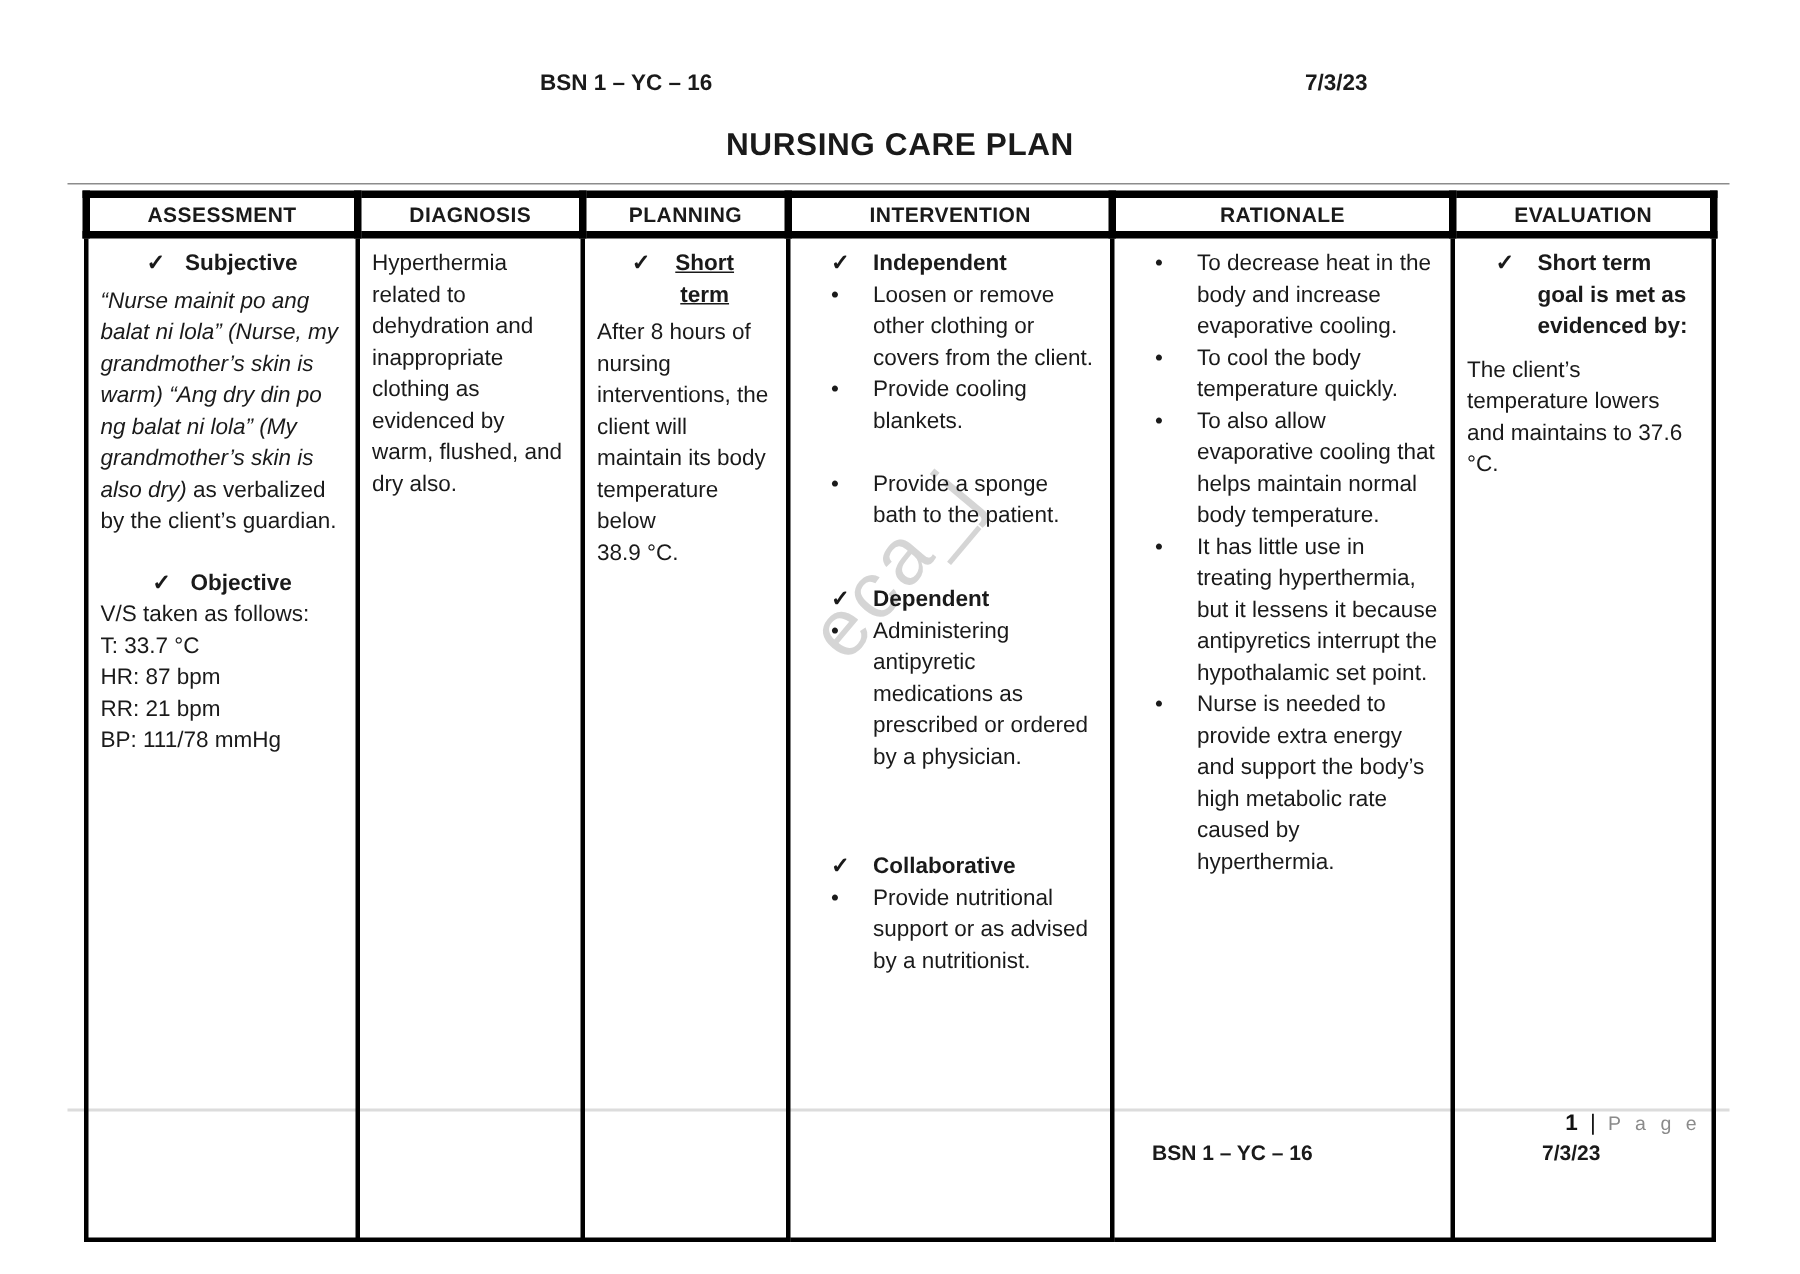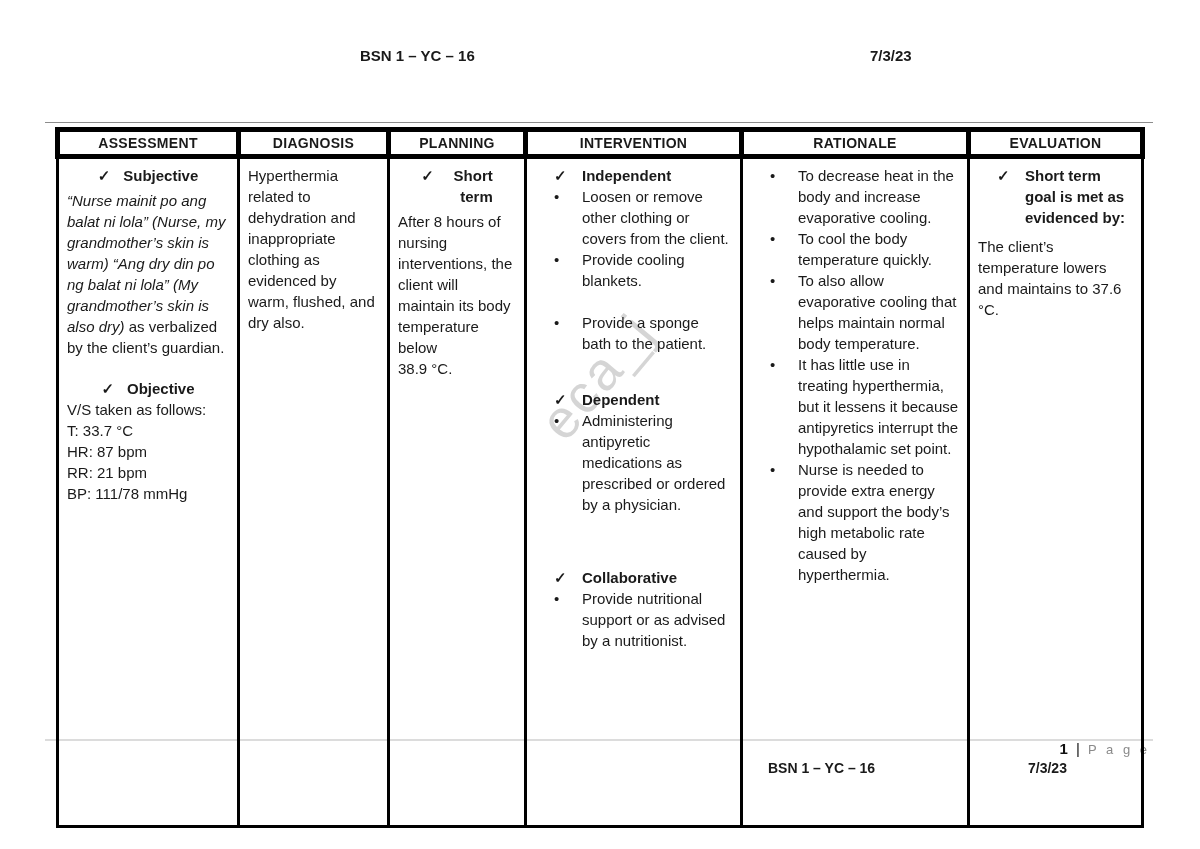--- a/index.html
+++ b/index.html
@@ -21,49 +21,50 @@
                border-collapse:collapse; table-layout:fixed; background:transparent; }
   table.plan th { border:5px solid #000; background:#fff; font-size:14px; font-weight:bold;
                   padding:3px 2px; letter-spacing:0.3px; text-align:center; }
   table.plan td { border:3px solid #000; vertical-align:top; padding:6px 8px;
                   font-size:15px; line-height:21px; background:transparent; }
 
   td.diagnosis  { padding-top:32px; }
   td.rationale  { padding-top:30px; }
 
   .chead { display:flex; justify-content:center; gap:13px; font-weight:bold; }
-  .chead .narrow { width:46px; text-align:right; }
+  .chead .narrow { width:46px; text-align:center;text-decoration:underline; }
   .mt20 { margin-top:20px; }
   .mt4  { margin-top:4px; }
 
   .li { display:flex; padding-left:19px; }
   .li .mk { flex:0 0 28px; }
   .li .tx { flex:1; }
   .li.h  { font-weight:bold; }
   .gap1 { margin-top:21px; }
   .gap2 { margin-top:35px; }
   .gap3 { margin-top:52px; }
 
   .eval-body { margin-top:8px; }
 
-  .pagefoot { position:absolute; right:50px; top:740px; font-size:15px; }
+  .pagefoot { position:absolute; right:66px; top:740px; font-size:15px; }
   .pagefoot .num { font-weight:bold; color:#111; }
   .pagefoot .sep { color:#111; margin:0 4px; }
   .pagefoot .word { color:#8a8a8a; letter-spacing:3px; font-size:13px; }
   .foot-course { position:absolute; left:768px; top:760px; font-size:14px; font-weight:bold; }
   .foot-date   { position:absolute; left:1028px; top:760px; font-size:14px; font-weight:bold; }
 </style>
 </head>
 <body>
 
 <div class="page">
 
   <div class="hdr-course">BSN 1 – YC – 16</div>
   <div class="hdr-date">7/3/23</div>
 
+  <div class="doc-title">NURSING CARE PLAN</div>
   <div class="rule-top"></div>
 
   <div class="watermark">eca_j</div>
 
   <table class="plan">
     <colgroup>
       <col style="width:181px">
         <col style="width:150px">
         <col style="width:137px">
       <col style="width:216px">

